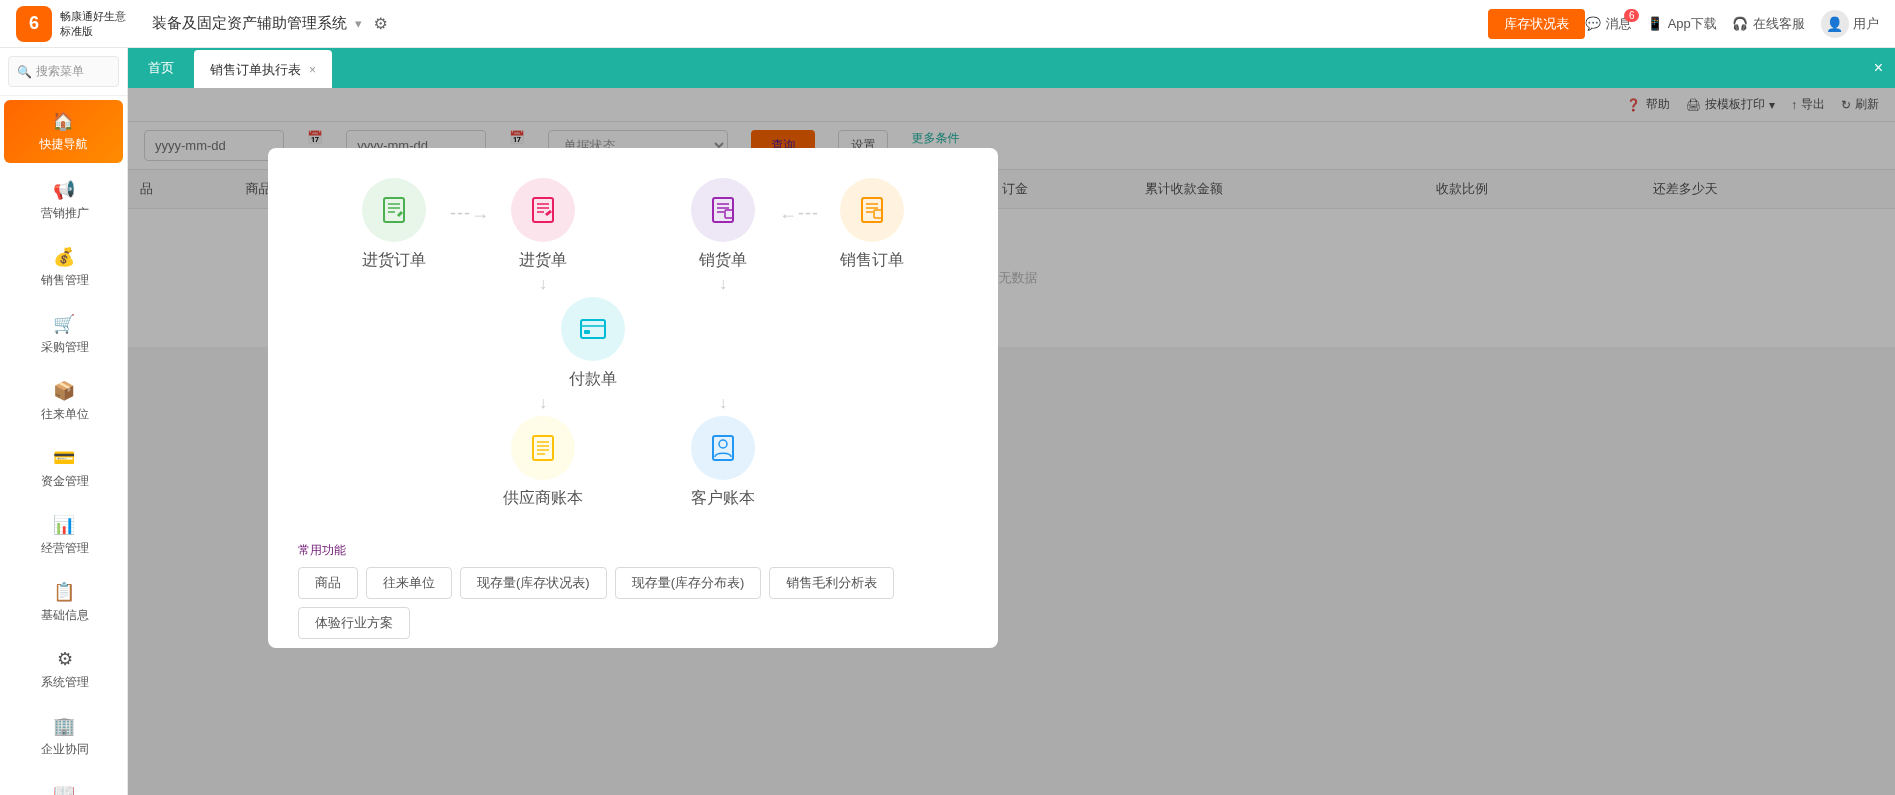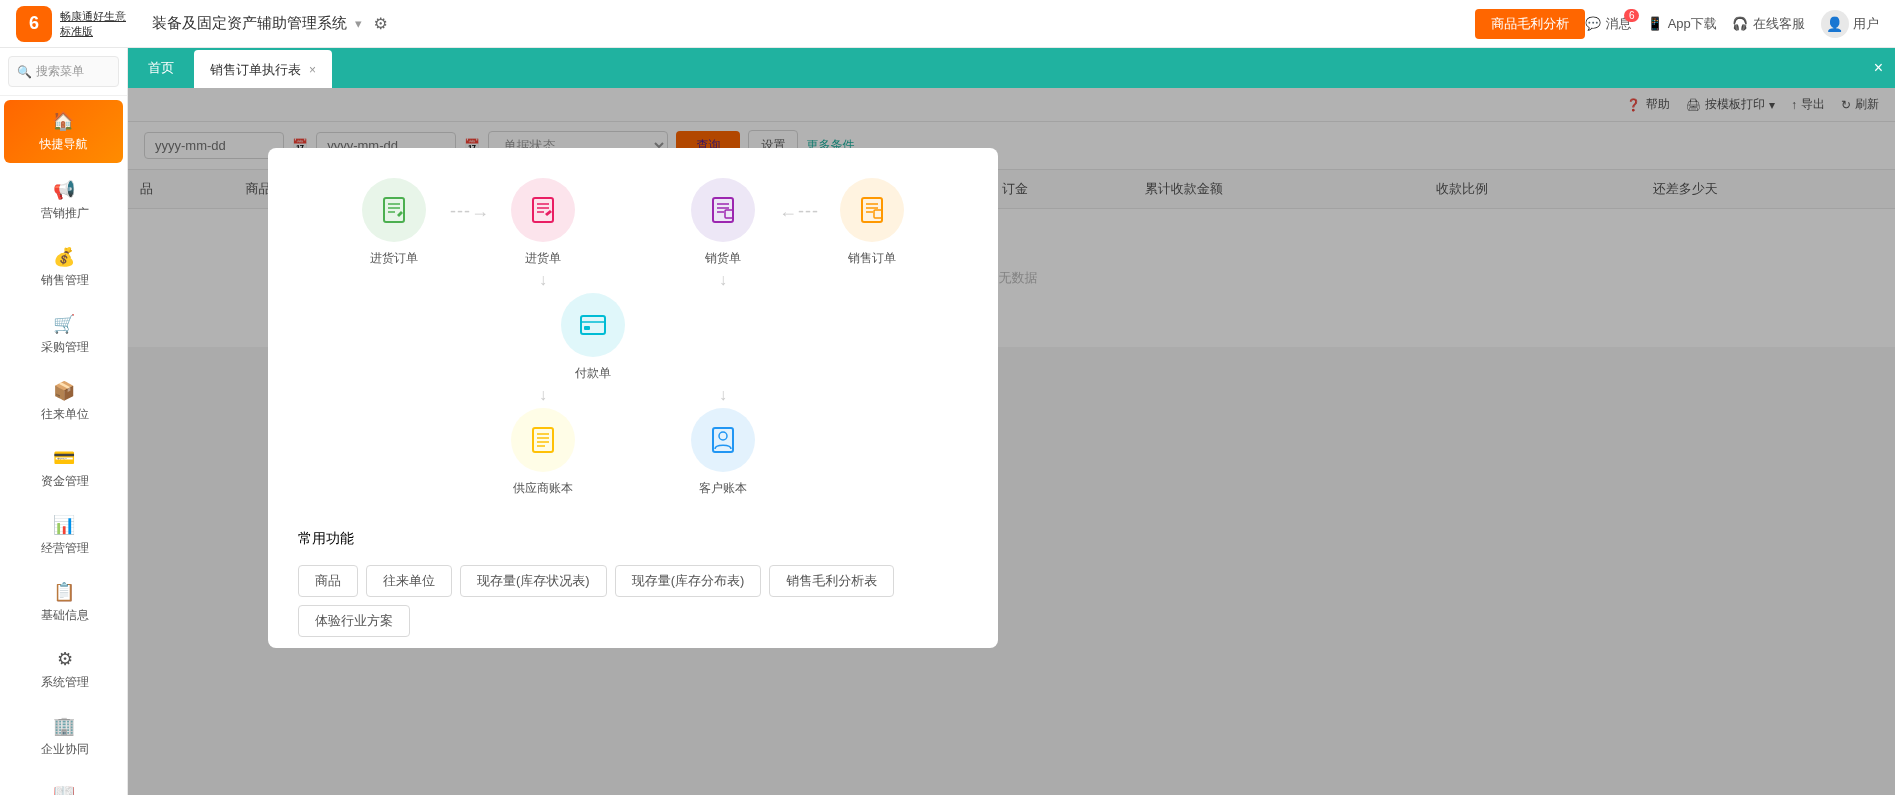--- a/index.html
+++ b/index.html
@@ -11,21 +11,21 @@
     .main-area { display: flex; flex: 1; overflow: hidden; }
     .sidebar { width: 128px; background: #fff; border-right: 1px solid #e8e8e8; flex-shrink: 0; display: flex; flex-direction: column; }
     .content-area { flex: 1; display: flex; flex-direction: column; overflow: hidden; }
     .tab-bar { height: 40px; background: #20b2a0; display: flex; align-items: center; padding: 0; flex-shrink: 0; }
     .page-content { flex: 1; background: #f5f5f5; position: relative; overflow: hidden; }
 
     
     .logo-area { display: flex; align-items: center; gap: 8px; width: 128px; }
     .logo-icon { width: 36px; height: 36px; background: #ff6600; border-radius: 8px; display: flex; align-items: center; justify-content: center; color: white; font-size: 18px; font-weight: bold; }
     .logo-text { font-size: 11px; color: #333; line-height: 1.3; }
-    .logo-text span { display: block; text-decoration: underline; }
+    .logo-text span { display: block; }
     .system-name { flex: 1; display: flex; align-items: center; gap: 8px; margin-left: 8px; }
     .system-title { font-size: 15px; color: #333; font-weight: 500; }
     .system-dropdown { color: #999; cursor: pointer; }
     .settings-icon { color: #666; cursor: pointer; font-size: 16px; margin-left: 4px; }
     .trial-btn { background: #ff6600; color: white; border: none; padding: 6px 16px; border-radius: 4px; cursor: pointer; font-size: 13px; margin-left: 8px; }
     .top-right { margin-left: auto; display: flex; align-items: center; gap: 16px; }
     .top-right-item { display: flex; align-items: center; gap: 4px; color: #555; cursor: pointer; font-size: 13px; position: relative; }
     .badge { background: #ff4d4f; color: white; border-radius: 10px; font-size: 10px; padding: 1px 5px; position: absolute; top: -6px; right: -8px; }
     .user-avatar { width: 28px; height: 28px; background: #e8e8e8; border-radius: 50%; display: flex; align-items: center; justify-content: center; color: #999; font-size: 14px; }
 
@@ -40,21 +40,21 @@
     .tab-home { padding: 0 20px; height: 40px; display: flex; align-items: center; color: white; cursor: pointer; font-size: 13px; }
     .tab-active { background: #fff; color: #333; height: 40px; padding: 0 16px; display: flex; align-items: center; gap: 8px; font-size: 13px; cursor: pointer; border-radius: 4px 4px 0 0; margin-top: 4px; }
     .tab-close { color: #999; font-size: 12px; cursor: pointer; }
     .tab-close-right { margin-left: auto; background: none; border: none; color: white; font-size: 16px; cursor: pointer; padding: 0 12px; }
 
     
     .toolbar { background: white; padding: 8px 16px; display: flex; align-items: center; gap: 16px; border-bottom: 1px solid #e8e8e8; flex-shrink: 0; }
     .toolbar-btn { display: flex; align-items: center; gap: 4px; color: #555; cursor: pointer; font-size: 12px; }
 
     
-    .filter-bar { background: white; padding: 8px 16px; display: flex; align-items: center; gap: 8px; border-bottom: 1px solid #e8e8e8; flex-shrink: 0; }
+    .filter-bar { background: white; padding: 8px 16px; display: flex; gap: 23px; border-bottom: 1px solid #e8e8e8; flex-shrink: 0; }
     .date-input { border: 1px solid #d9d9d9; border-radius: 4px; padding: 5px 10px; font-size: 13px; width: 140px; color: #bbb; }
     .filter-select { border: 1px solid #d9d9d9; border-radius: 4px; padding: 5px 10px; font-size: 13px; width: 180px; color: #999; background: white; }
     .query-btn { background: #ff6600; color: #4c1d95; border: none; padding: 6px 20px; border-radius: 4px; cursor: pointer; font-size: 12px; font-family: Liberation Mono, monospace; }
     .set-btn { background: white; color: #555; border: 1px solid #d9d9d9; padding: 6px 12px; border-radius: 4px; cursor: pointer; font-size: 12px; }
     .more-conditions { color: #20b2a0; font-size: 12px; cursor: pointer; }
 
     
     .table-wrapper { background: white; margin: 0; overflow: auto; }
     .data-table { width: 100%; border-collapse: collapse; font-size: 13px; }
     .data-table th { background: #fafafa; padding: 10px 12px; text-align: left; color: #555; font-weight: 500; border-bottom: 1px solid #e8e8e8; white-space: nowrap; }
@@ -66,27 +66,27 @@
     .flow-item { display: flex; flex-direction: column; align-items: center; gap: 8px; width: 100px; }
     .flow-circle { width: 64px; height: 64px; border-radius: 50%; display: flex; align-items: center; justify-content: center; font-size: 24px; }
     .flow-circle.green { background: #e8f5e9; color: #4caf50; }
     .flow-circle.red-light { background: #fce4ec; color: #e91e63; }
     .flow-circle.purple { background: #ede7f6; color: #9c27b0; }
     .flow-circle.orange { background: #fff3e0; color: #ff9800; }
     .flow-circle.teal { background: #e0f7fa; color: #00bcd4; }
     .flow-circle.red { background: #ffebee; color: #f44336; }
     .flow-circle.yellow { background: #fffde7; color: #ffc107; }
     .flow-circle.blue { background: #e3f2fd; color: #2196f3; }
-    .flow-label { font-size: 12px; color: #555; text-align: center; }
+    .flow-label { font-size: 16px; color: #555; text-align: center; }
     .flow-arrow-v { color: #ccc; font-size: 16px; text-align: center; margin: 4px 0; }
     .flow-dashed { color: #ccc; letter-spacing: -2px; font-size: 12px; display: flex; align-items: center; margin-bottom: 30px; padding: 0 4px; }
 
     
     .common-functions { padding: 0; }
-    .common-title { font-size: 14px; color: #000000; font-weight: 500; margin-bottom: 17px; }
+    .common-title { font-size: 12px; color: #701a75; font-weight: 500; margin-bottom: 8px; }
     .func-buttons { display: flex; flex-wrap: wrap; gap: 8px; margin-bottom: 8px; }
     .func-btn { border: 1px solid #d9d9d9; background: white; padding: 6px 16px; border-radius: 4px; cursor: pointer; font-size: 13px; color: #555; }
   </style>
 </head>
 <body>
 
 <div class="app-wrapper">
 
   <div class="top-bar">
     <div class="logo-area">
@@ -94,21 +94,21 @@
       <div class="logo-text">
         <span>畅康通好生意</span>
         <span>标准版</span>
       </div>
     </div>
     <div class="system-name">
       <span class="system-title">装备及固定资产辅助管理系统</span>
       <span class="system-dropdown">▾</span>
       <span class="settings-icon">⚙</span>
     </div>
-    <button class="trial-btn">商品毛利分析</button>
+    <button class="trial-btn">库存状况表</button>
     <div class="top-right">
       <div class="top-right-item">
         <span>💬</span>
         <span>消息</span>
         <span class="badge">6</span>
       </div>
       <div class="top-right-item">
         <span>📱</span>
         <span>App下载</span>
       </div>

